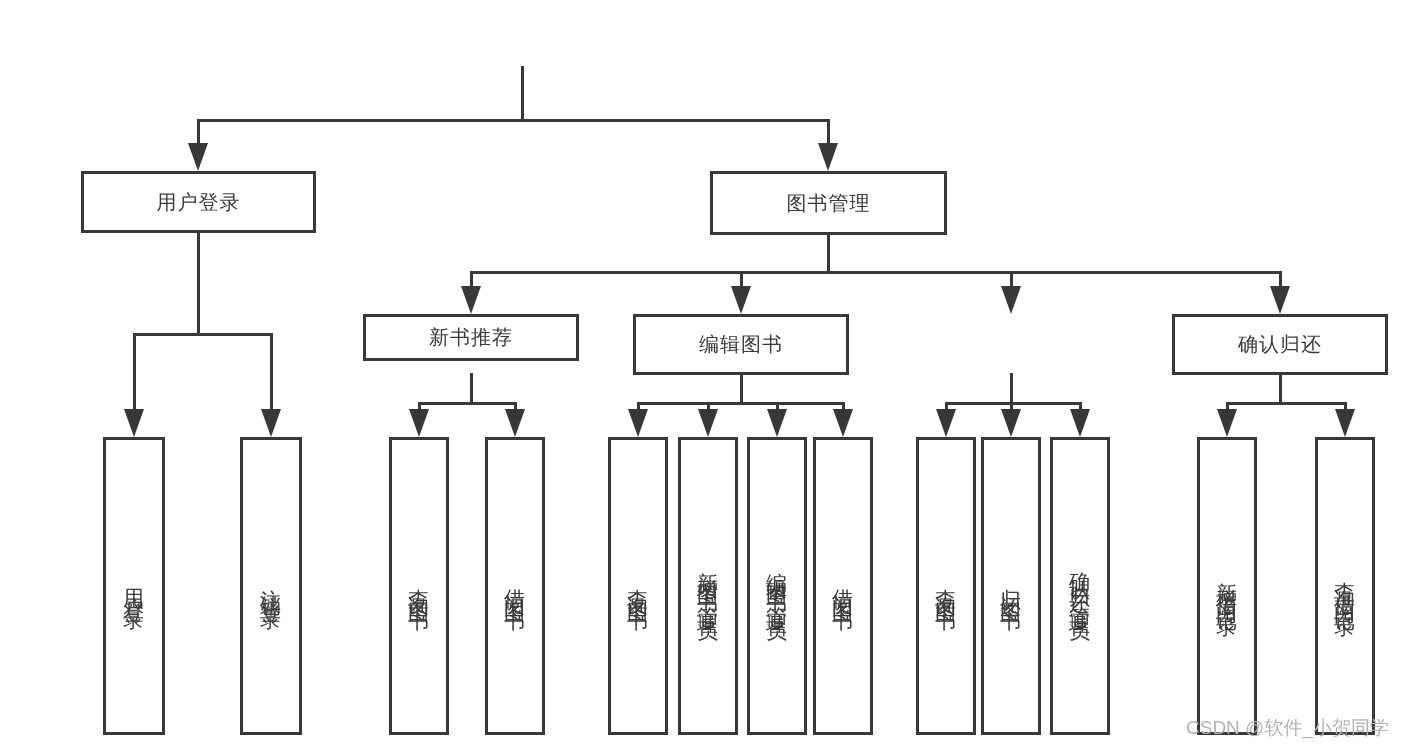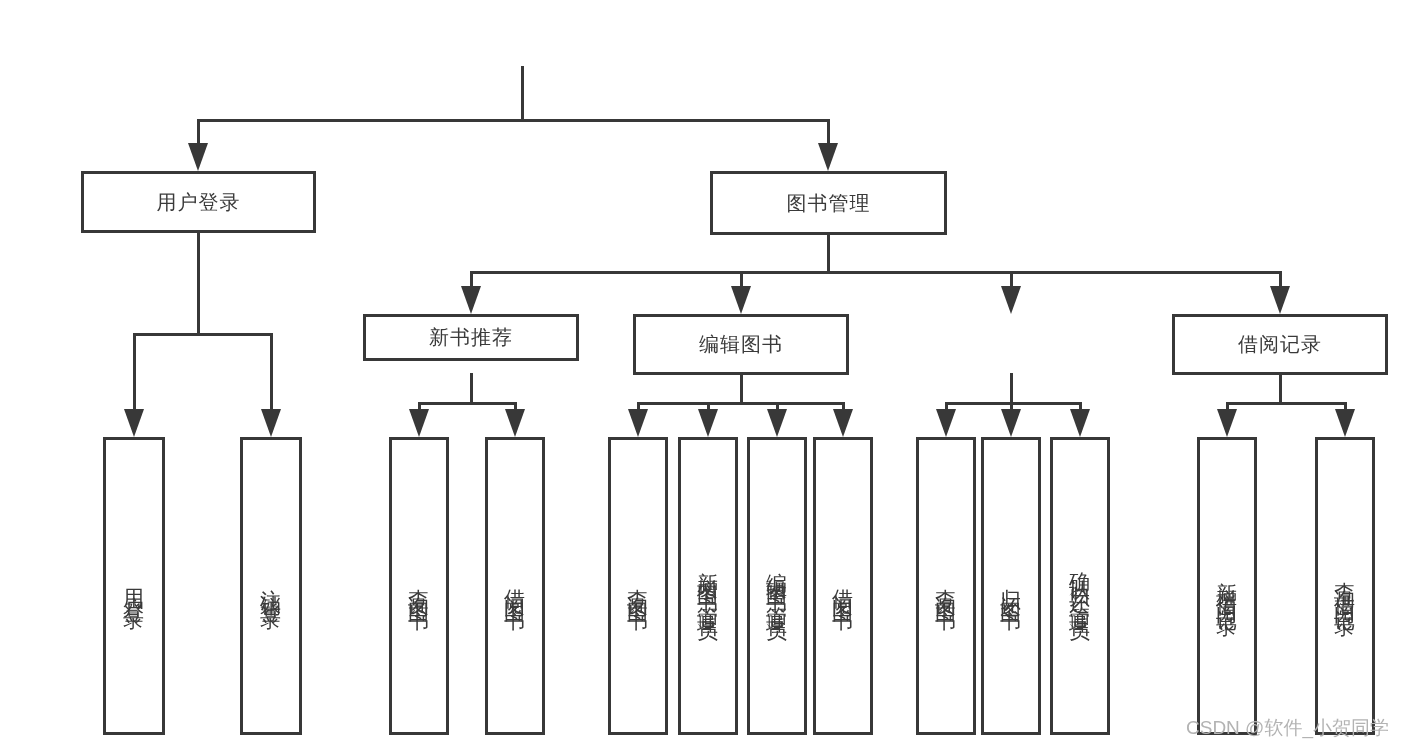--- a/index.html
+++ b/index.html
@@ -138,21 +138,21 @@
   <div class="hnode" style="left:363px;top:314px;width:216px;height:47px">
     <span>新书推荐</span>
   </div>
 
   <div class="hnode" style="left:633px;top:314px;width:216px;height:61px">
     <span>编辑图书</span>
   </div>
 
 
   <div class="hnode" style="left:1172px;top:314px;width:216px;height:61px">
-    <span>借阅记录</span>
+    <span>确认归还</span>
   </div>
 
   <div class="leaf" style="left:103px;width:62px">
     <span>用户登录</span>
   </div>
   <div class="leaf" style="left:240px;width:62px">
     <span>注销登录</span>
   </div>
 
   <div class="leaf" style="left:389px;width:60px">

